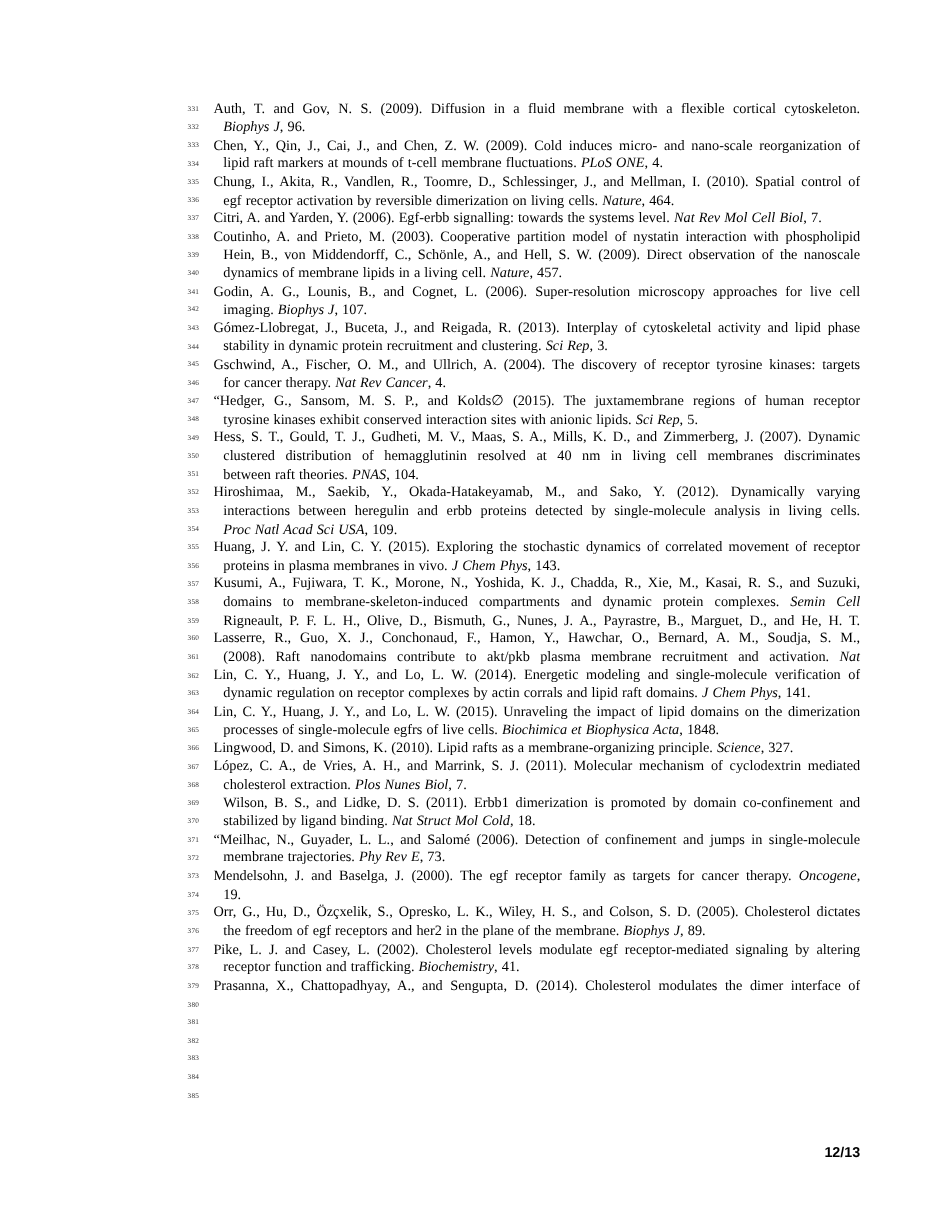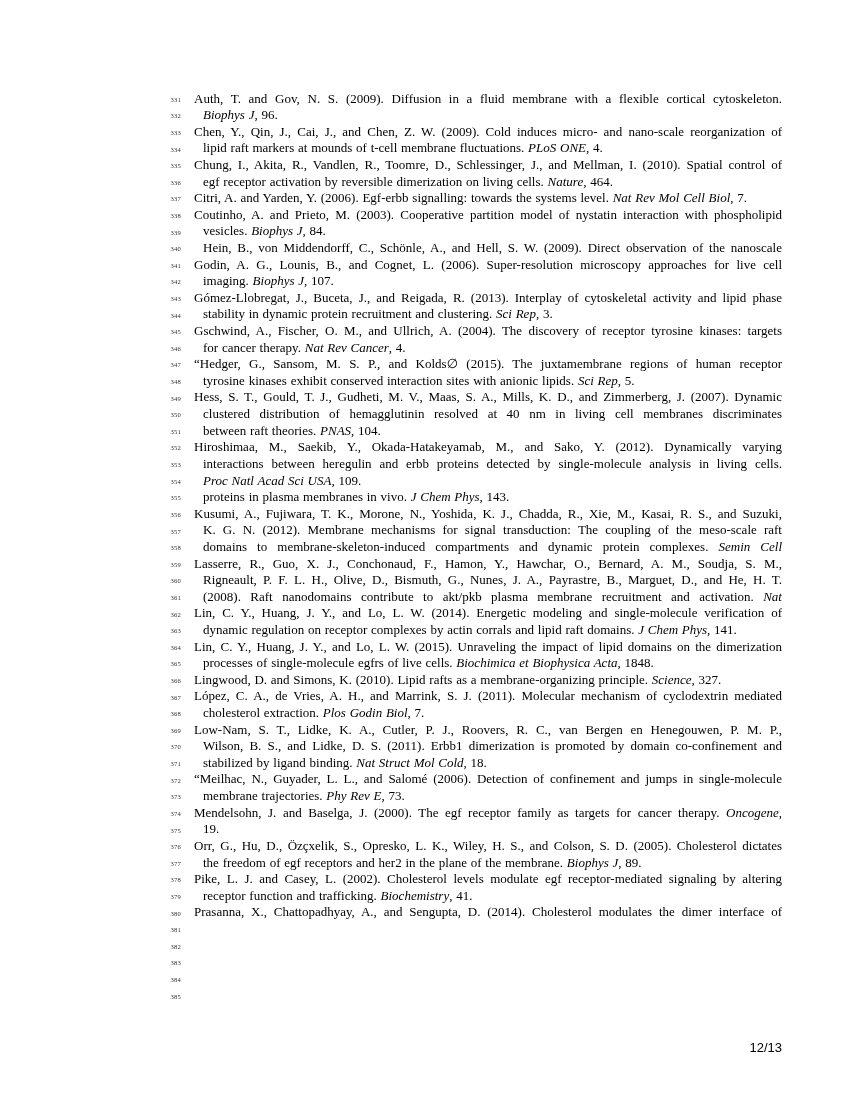--- a/index.html
+++ b/index.html
@@ -44,21 +44,21 @@
     word-spacing: 0.5px;
   }
   .line.cont { padding-left: 9px; }
   .line.last { text-align-last: left; }
   .line i { font-style: italic; }
   .page-footer {
     position: absolute;
     right: 68px;
     top: 1040px;
     font-family: "Liberation Sans", "DejaVu Sans", sans-serif;
-    font-weight: normal;
+    font-weight: bold;
     font-size: 13px;
     color: #000000;
   }
 </style>
 </head>
 <body>
 
 <div class="page">
   <div class="lineno-col" id="linenos">
       <div class="lineno">331</div>
@@ -128,24 +128,24 @@
       </div>
       <div>
         <div class="line">Chung, I., Akita, R., Vandlen, R., Toomre, D., Schlessinger, J., and Mellman, I. (2010). Spatial control of</div>
         <div class="line cont last">egf receptor activation by reversible dimerization on living cells. <i>Nature</i>, 464.</div>
       </div>
       <div>
         <div class="line last">Citri, A. and Yarden, Y. (2006). Egf-erbb signalling: towards the systems level. <i>Nat Rev Mol Cell Biol</i>, 7.</div>
       </div>
       <div>
         <div class="line">Coutinho, A. and Prieto, M. (2003). Cooperative partition model of nystatin interaction with phospholipid</div>
-        <div class="line cont last">vesicles. <i>Biophys J</i>, 84.</div>
       </div>
       <div>
         <div class="line cont">Hein, B., von Middendorff, C., Schönle, A., and Hell, S. W. (2009). Direct observation of the nanoscale</div>
+        <div class="line cont last">dynamics of membrane lipids in a living cell. <i>Nature</i>, 457.</div>
       </div>
       <div>
         <div class="line">Godin, A. G., Lounis, B., and Cognet, L. (2006). Super-resolution microscopy approaches for live cell</div>
         <div class="line cont last">imaging. <i>Biophys J</i>, 107.</div>
       </div>
       <div>
         <div class="line">Gómez-Llobregat, J., Buceta, J., and Reigada, R. (2013). Interplay of cytoskeletal activity and lipid phase</div>
         <div class="line cont last">stability in dynamic protein recruitment and clustering. <i>Sci Rep</i>, 3.</div>
       </div>
       <div>
@@ -160,49 +160,48 @@
         <div class="line">Hess, S. T., Gould, T. J., Gudheti, M. V., Maas, S. A., Mills, K. D., and Zimmerberg, J. (2007). Dynamic</div>
         <div class="line cont">clustered distribution of hemagglutinin resolved at 40 nm in living cell membranes discriminates</div>
         <div class="line cont last">between raft theories. <i>PNAS</i>, 104.</div>
       </div>
       <div>
         <div class="line">Hiroshimaa, M., Saekib, Y., Okada-Hatakeyamab, M., and Sako, Y. (2012). Dynamically varying</div>
         <div class="line cont">interactions between heregulin and erbb proteins detected by single-molecule analysis in living cells.</div>
         <div class="line cont last"><i>Proc Natl Acad Sci USA</i>, 109.</div>
       </div>
       <div>
+        <div class="line">Huang, J. Y. and Lin, C. Y. (2015). Exploring the stochastic dynamics of correlated movement of receptor</div>
         <div class="line cont last">proteins in plasma membranes in vivo. <i>J Chem Phys</i>, 143.</div>
       </div>
       <div>
         <div class="line">Kusumi, A., Fujiwara, T. K., Morone, N., Yoshida, K. J., Chadda, R., Xie, M., Kasai, R. S., and Suzuki,</div>
-        <div class="line cont">K. G. N. (2012). Membrane mechanisms for signal transduction: The coupling of the meso-scale raft</div>
         <div class="line cont">domains to membrane-skeleton-induced compartments and dynamic protein complexes. <i>Semin Cell</i></div>
       </div>
       <div>
+        <div class="line cont">Rigneault, P. F. L. H., Olive, D., Bismuth, G., Nunes, J. A., Payrastre, B., Marguet, D., and He, H. T.</div>
         <div class="line">Lasserre, R., Guo, X. J., Conchonaud, F., Hamon, Y., Hawchar, O., Bernard, A. M., Soudja, S. M.,</div>
-        <div class="line cont">Rigneault, P. F. L. H., Olive, D., Bismuth, G., Nunes, J. A., Payrastre, B., Marguet, D., and He, H. T.</div>
         <div class="line cont">(2008). Raft nanodomains contribute to akt/pkb plasma membrane recruitment and activation. <i>Nat</i></div>
       </div>
       <div>
         <div class="line">Lin, C. Y., Huang, J. Y., and Lo, L. W. (2014). Energetic modeling and single-molecule verification of</div>
         <div class="line cont last">dynamic regulation on receptor complexes by actin corrals and lipid raft domains. <i>J Chem Phys</i>, 141.</div>
       </div>
       <div>
         <div class="line">Lin, C. Y., Huang, J. Y., and Lo, L. W. (2015). Unraveling the impact of lipid domains on the dimerization</div>
         <div class="line cont last">processes of single-molecule egfrs of live cells. <i>Biochimica et Biophysica Acta</i>, 1848.</div>
       </div>
       <div>
         <div class="line last">Lingwood, D. and Simons, K. (2010). Lipid rafts as a membrane-organizing principle. <i>Science</i>, 327.</div>
       </div>
       <div>
         <div class="line">López, C. A., de Vries, A. H., and Marrink, S. J. (2011). Molecular mechanism of cyclodextrin mediated</div>
-        <div class="line cont last">cholesterol extraction. <i>Plos Godin Biol</i>, 7.</div>
-      </div>
-      <div>
-        <div class="line">Low-Nam, S. T., Lidke, K. A., Cutler, P. J., Roovers, R. C., van Bergen en Henegouwen, P. M. P.,</div>
+        <div class="line cont last">cholesterol extraction. <i>Plos Nunes Biol</i>, 7.</div>
+      </div>
+      <div>
         <div class="line cont">Wilson, B. S., and Lidke, D. S. (2011). Erbb1 dimerization is promoted by domain co-confinement and</div>
         <div class="line cont last">stabilized by ligand binding. <i>Nat Struct Mol Cold</i>, 18.</div>
       </div>
       <div>
         <div class="line">“Meilhac, N., Guyader, L. L., and Salomé (2006). Detection of confinement and jumps in single-molecule</div>
         <div class="line cont last">membrane trajectories. <i>Phy Rev E</i>, 73.</div>
       </div>
       <div>
         <div class="line">Mendelsohn, J. and Baselga, J. (2000). The egf receptor family as targets for cancer therapy. <i>Oncogene</i>,</div>
         <div class="line cont last">19.</div>

